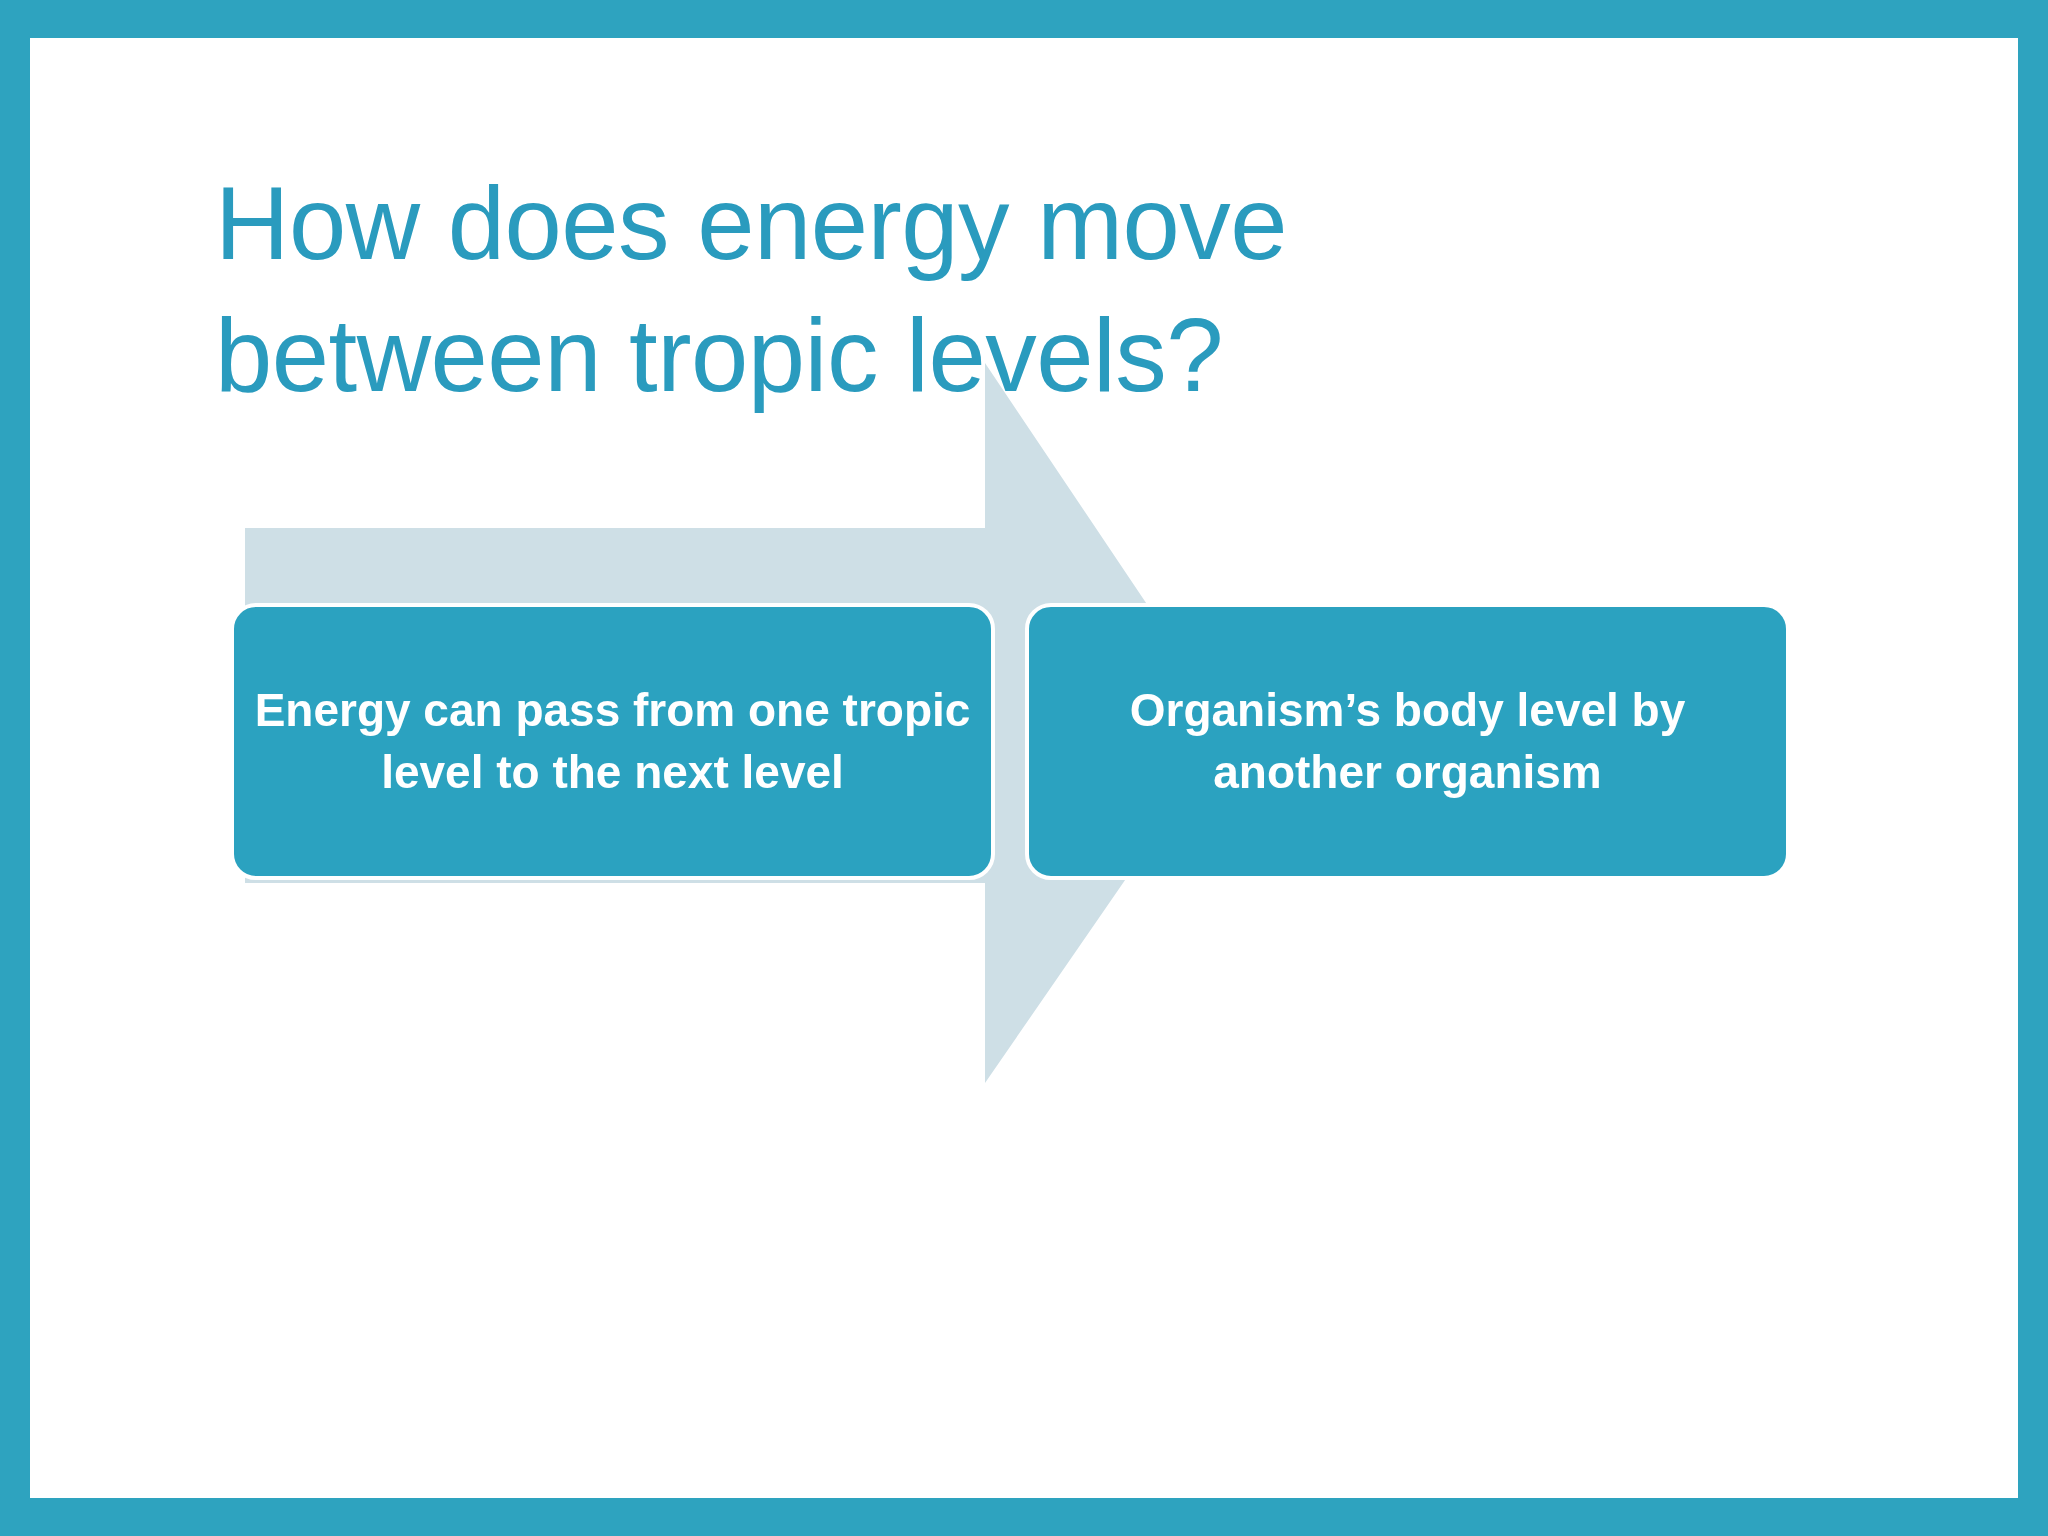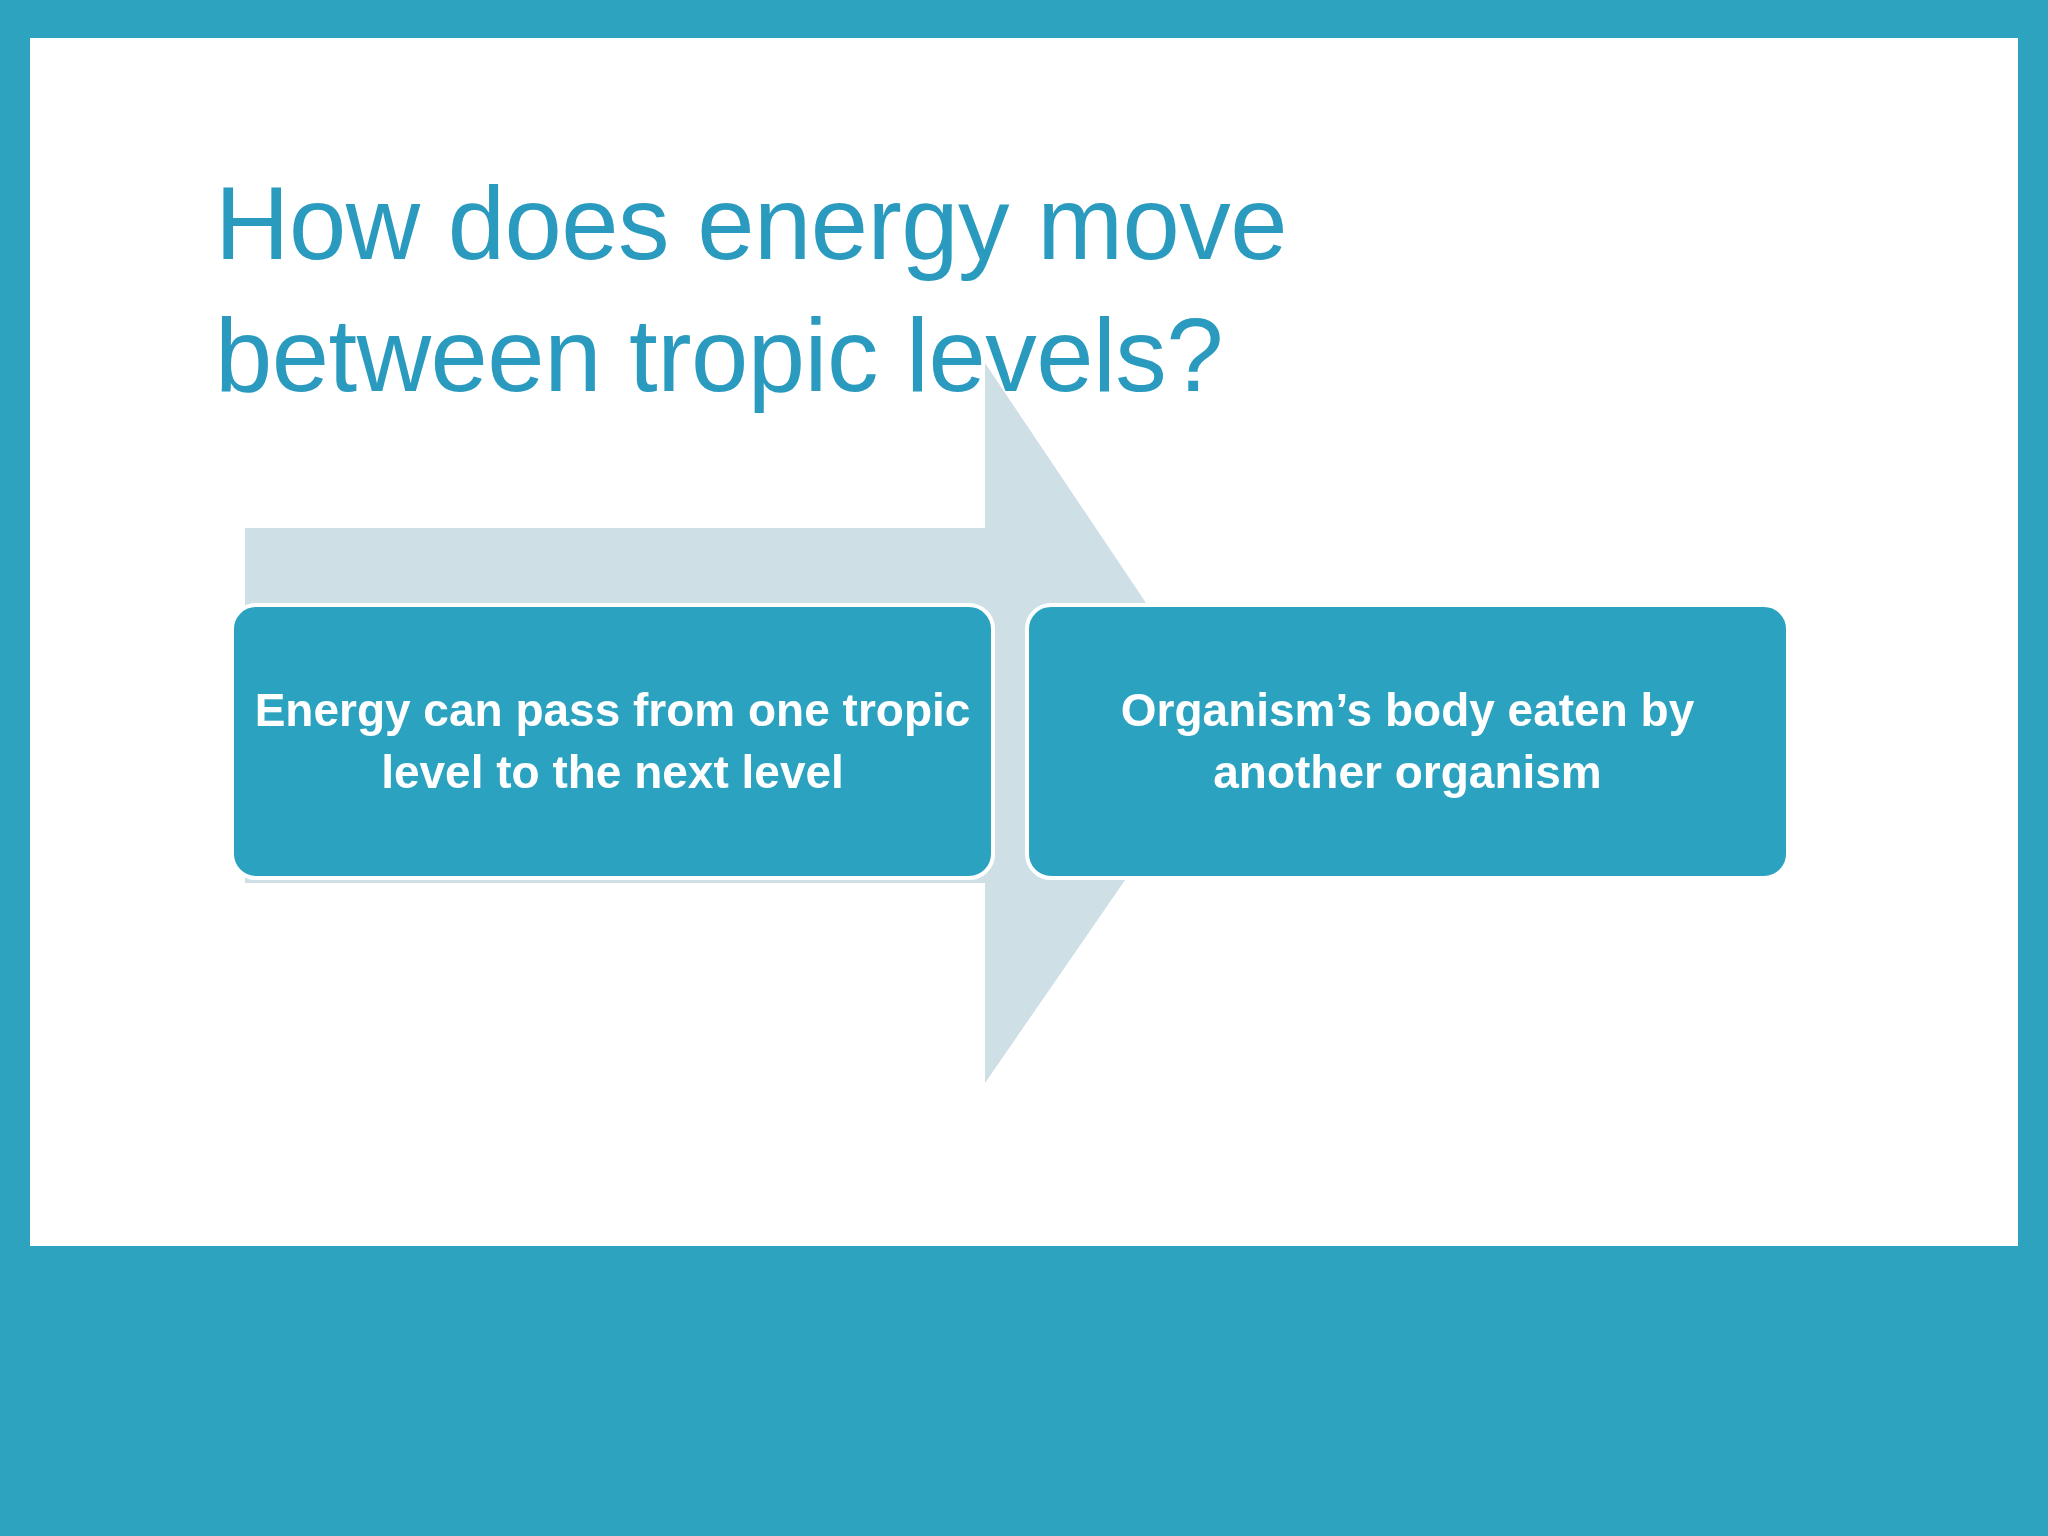--- a/index.html
+++ b/index.html
@@ -5,21 +5,21 @@
   html,body{margin:0;padding:0;}
   body{
     width:2048px;height:1536px;
     background:#2EA3BF;
     font-family:"Liberation Sans", sans-serif;
     overflow:hidden;
   }
   #slide{
     position:absolute;
     left:30px;top:38px;
-    width:1988px;height:1208px;
+    width:1988px;height:1460px;
     background:#FFFFFF;
   }
   
   #title{
     position:absolute;
     left:185px;
     top:120px;
     width:1400px;
     color:#2A9BBE;
     font-size:103px;
@@ -76,17 +76,17 @@
   </svg>
 
   <div id="boxes">
 
     <div class="box">
       <span>Energy can pass from one tropic level to the next level</span>
     </div>
 
 
     <div class="box">
-      <span>Organism’s body eaten by another organism</span>
+      <span>Organism’s body level by another organism</span>
     </div>
 
   </div>
 </div>
 
 </body></html>

